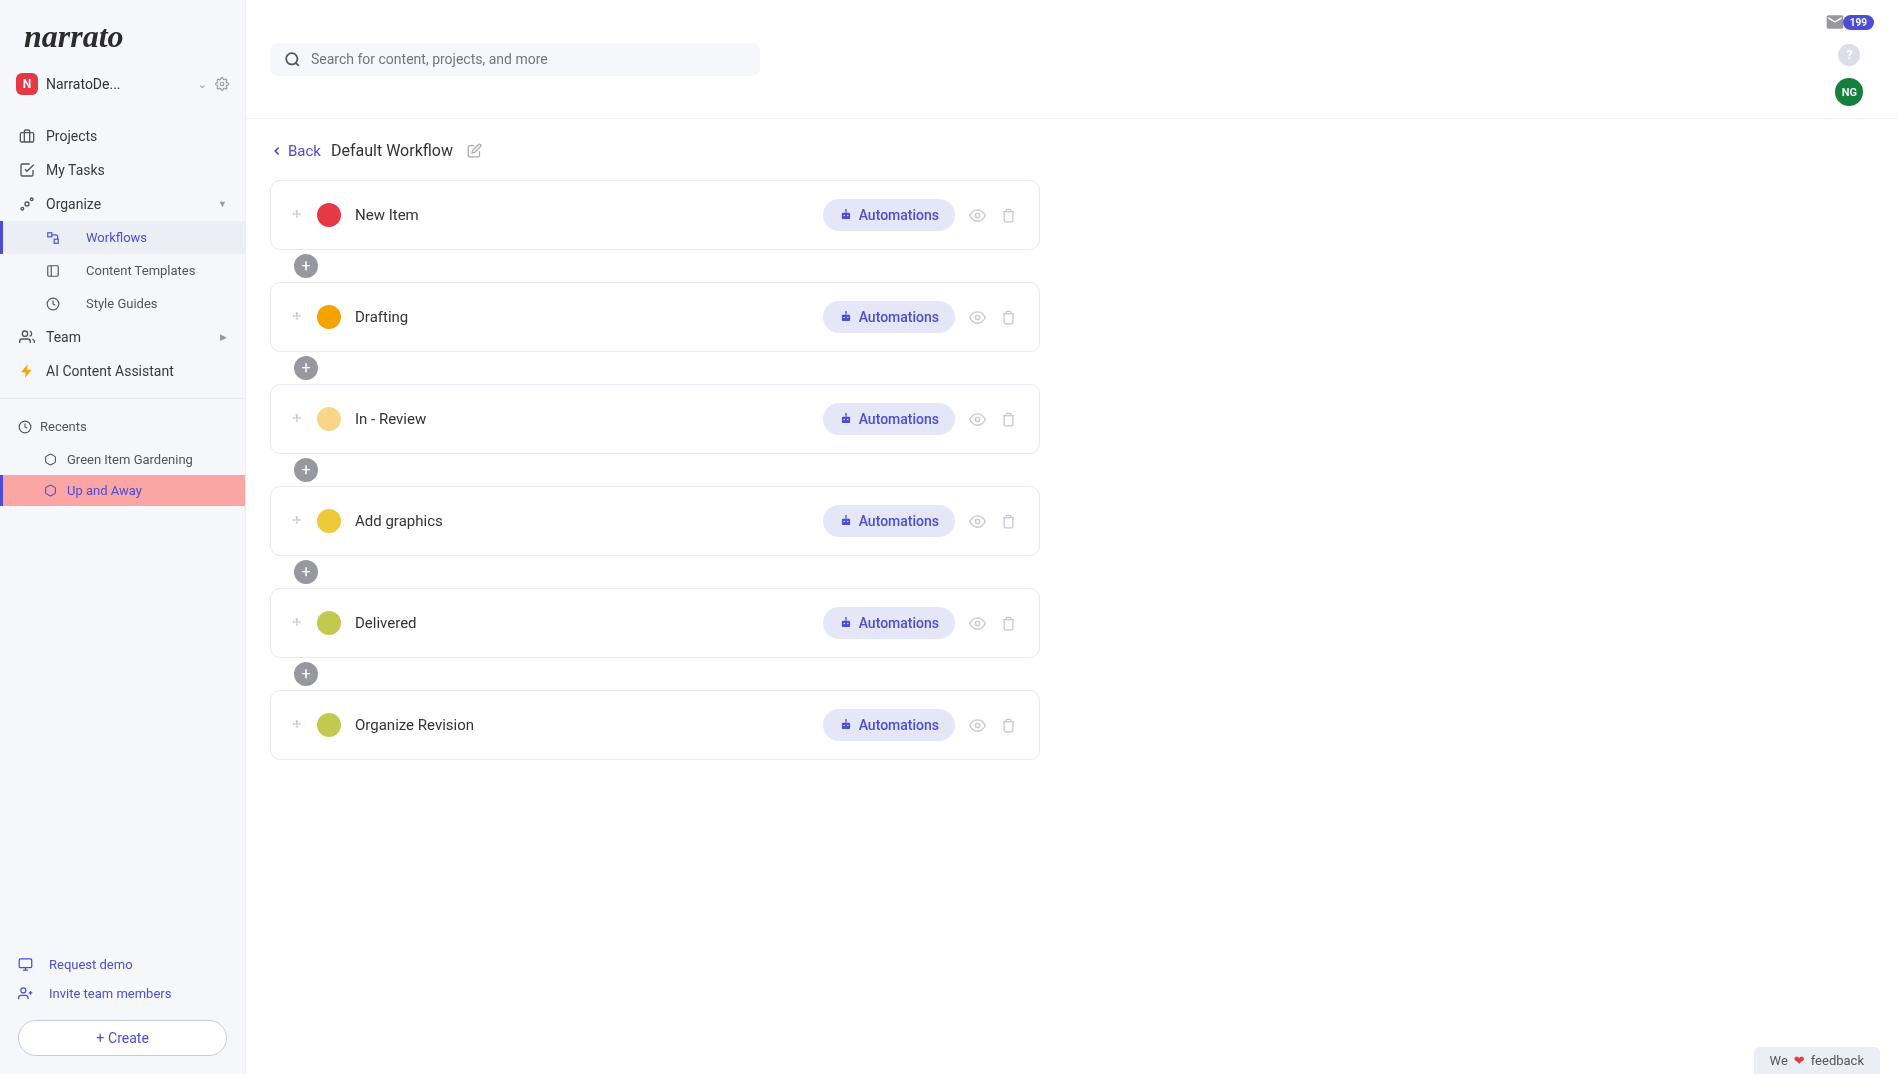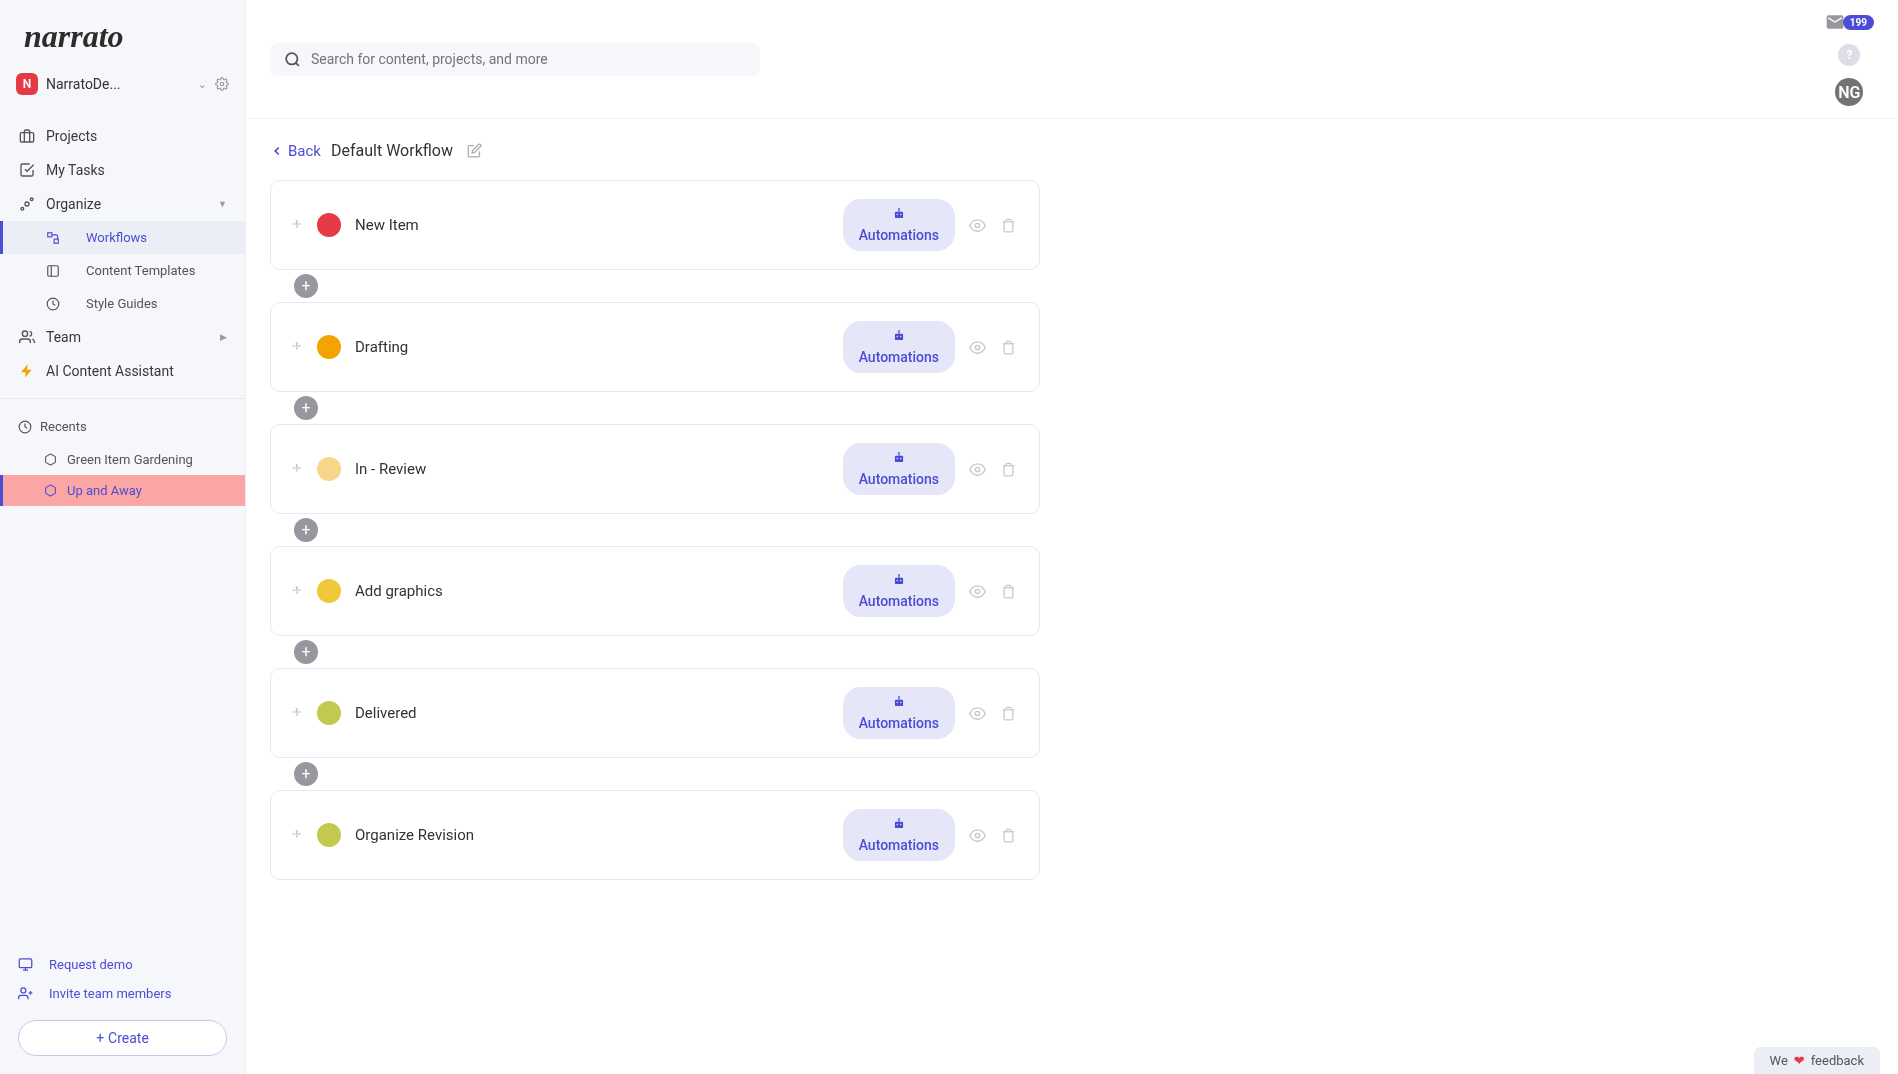--- a/index.html
+++ b/index.html
@@ -31,32 +31,32 @@
 .footer-link { display: flex; align-items: flex-end; gap: 16px; font-size: 13px; color: #4c4dd4; padding: 7px 0; cursor: pointer; }
 .create-btn { margin-top: 12px; width: 100%; border: 1px solid #c8c9e8; background: #fff; color: #4c4dd4; border-radius: 22px; padding: 9px; font-size: 14px; cursor: pointer; display: flex; align-items: center; justify-content: center; gap: 4px; }
 .main { flex: 1; display: flex; flex-direction: column; overflow: hidden; }
 .topbar { display: flex; align-items: center; padding: 12px 24px; gap: 16px; }
 .search-box { flex: 0 0 490px; background: #f6f7fb; border-radius: 8px; display: flex; align-items: center; padding: 8px 14px; gap: 10px; }
 .search-box input { border: none; background: transparent; outline: none; font-size: 14px; flex: 1; color: #333; }
 .topbar-right { margin-left: auto; display: flex; align-items: center; gap: 12px; flex-direction: column; }
 .notif-wrap { position: relative; display: flex; align-items: center; }
 .notif-badge { background: #4c4dd4; color: #fff; font-size: 10px; font-weight: 700; border-radius: 10px; padding: 2px 7px; margin-left: -2px; }
 .help-icon { width: 22px; height: 22px; background: #dcdde6; border-radius: 50%; color: #fff; font-size: 12px; font-weight: 700; display: flex; align-items: center; justify-content: center; }
-.avatar { width: 28px; height: 28px; background: #737373; border-radius: 50%; color: #fff; font-size: 16px; font-weight: 600; display: flex; align-items: center; justify-content: center; }
+.avatar { width: 28px; height: 28px; background: #15803d; border-radius: 50%; color: #fff; font-size: 11px; font-weight: 600; display: flex; align-items: center; justify-content: center; }
 .content { flex: 1; overflow-y: auto; padding: 4px 24px 40px; border-top: 1px solid #f0f0f5; }
 .page-header { display: flex; align-items: center; gap: 8px; padding: 18px 0 20px; }
 .back-link { color: #4c4dd4; font-size: 15px; cursor: pointer; display: flex; align-items: center; gap: 4px; }
 .page-title { font-size: 16px; color: #333; margin-left: 2px; }
 .edit-icon { color: #aaa; margin-left: 6px; cursor: pointer; }
 .workflow-list { max-width: 770px; }
 .stage-card { border: 1px solid #e8e9f0; border-radius: 10px; padding: 18px 20px; display: flex; align-items: center; gap: 14px; background: #fff; }
 .drag-handle { color: #c5c7d3; cursor: grab; font-size: 12px; }
 .stage-dot { width: 24px; height: 24px; border-radius: 50%; }
 .stage-name { flex: 1; font-size: 15px; color: #333; }
-.automations-btn { background: #e5e6f7; color: #4c4dd4; border: none; border-radius: 18px; padding: 8px 16px; font-size: 14px; cursor: pointer; display: flex; align-items: center; gap: 6px; font-weight: 500; flex-direction: column; }
+.automations-btn { background: #e5e6f7; color: #4c4dd4; border: none; border-radius: 18px; padding: 8px 16px; font-size: 14px; cursor: pointer; display: flex; align-items: center; gap: 6px; font-weight: 500; }
 .eye-icon, .trash-icon { color: #c5c7d3; cursor: pointer; width: 18px; text-align: center; }
 .add-between { display: flex; padding: 4px 0; margin-left: 24px; }
 .add-btn { width: 24px; height: 24px; background: #97979f; color: #fff; border-radius: 50%; border: none; font-size: 16px; cursor: pointer; display: flex; align-items: center; justify-content: center; line-height: 1; }
 .feedback-tab { position: fixed; bottom: 0; right: 18px; background: #eceef5; padding: 6px 16px; border-radius: 6px 6px 0 0; font-size: 13px; color: #555; display: flex; align-items: center; gap: 6px; cursor: pointer; }
 .heart { color: #e63946; }
 svg { display: block; }
 </style>
 </head>
 <body>
 

